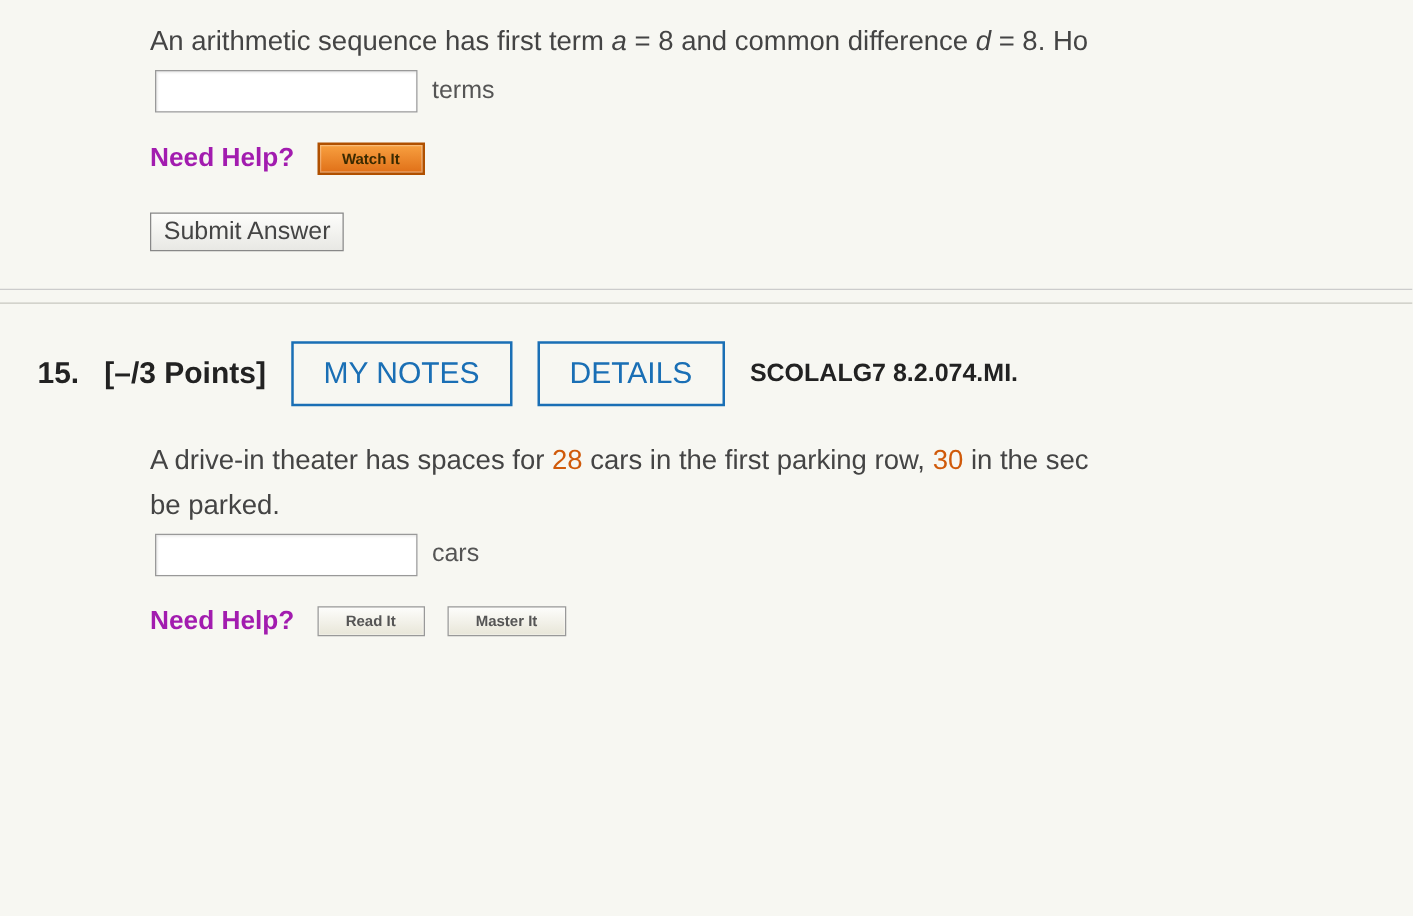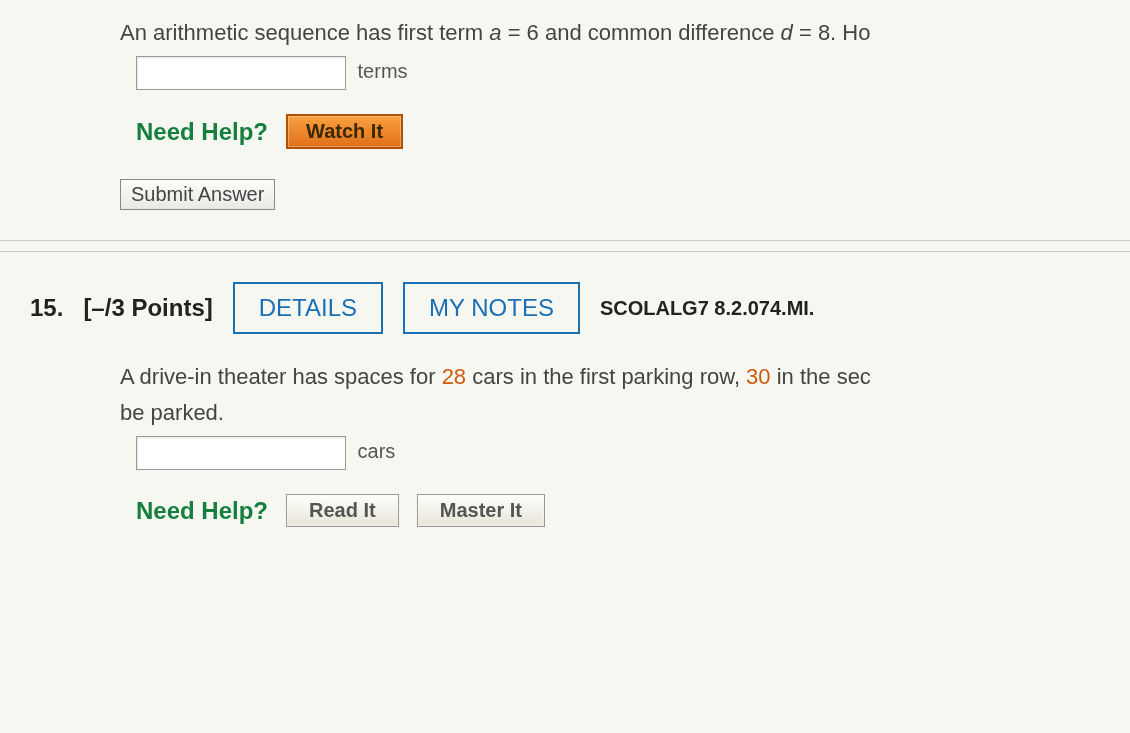--- a/index.html
+++ b/index.html
@@ -17,21 +17,21 @@
     }
     .problem-text {
       font-size: 22px;
       color: #444;
       margin-bottom: 10px;
     }
     .problem-text .italic {
       font-style: italic;
     }
     .answer-line {
-      margin: 8px 0 24px 16px;
+      margin: 8px 0 24px 4px;
       font-size: 20px;
       color: #555;
     }
     .answer-input {
       width: 200px;
       height: 28px;
       border: 1px solid #999;
       background: #fff;
       font-size: 18px;
       padding: 2px 4px;
@@ -41,29 +41,28 @@
     .answer-line .unit {
       margin-left: 6px;
     }
     .need-help-row {
       margin: 20px 0;
       display: flex;
       align-items: center;
       gap: 18px;
     }
     .need-help-label {
-      font-size: 24px;
+      font-size: 21px;
       font-weight: bold;
-      color: #15803d;
-      margin-left: 16px;
+      color: #a21caf;
     }
     .help-button {
       border: 2px solid #b05000;
       padding: 4px 18px;
-      font-size: 20px;
+      font-size: 12px;
       font-weight: bold;
       color: #3a2a00;
       cursor: pointer;
       background: linear-gradient(#f8a040, #e07018);
       box-shadow: inset 0 0 0 1px rgba(255,255,255,0.3);
     }
     .help-button.gray {
       background: linear-gradient(#fdfdfb, #e8e6d8);
       border: 1px solid #999;
       color: #555;
@@ -121,42 +120,42 @@
     }
     .q15-body .problem-text .orange {
       color: #d05a0a;
     }
   </style>
 </head>
 <body>
 
 <div class="question-block">
   <div class="problem-text">
-    <span>An arithmetic sequence has first term </span><span class="italic">a</span><span> = 6 and common difference </span><span class="italic">d</span><span> = 8. Ho</span>
+    <span>An arithmetic sequence has first term </span><span class="italic">a</span><span> = 8 and common difference </span><span class="italic">d</span><span> = 8. Ho</span>
   </div>
   <div class="answer-line">
     <input type="text" class="answer-input" style="">
     <span class="unit">terms</span>
   </div>
   <div class="need-help-row">
     <span class="need-help-label">Need Help?</span>
     <button class="help-button">Watch It</button>
   </div>
   <div class="submit-row">
     <button class="submit-button">Submit Answer</button>
   </div>
 </div>
 
 <div class="divider"></div>
 
 <div class="question-header">
   <span class="q-number">15.</span>
   <span class="q-points">[–/3 Points]</span>
+  <button class="outline-button">MY NOTES</button>
   <button class="outline-button">DETAILS</button>
-  <button class="outline-button">MY NOTES</button>
   <span class="source-ref">SCOLALG7 8.2.074.MI.</span>
 </div>
 
 <div class="q15-body">
   <div class="problem-text">
     <span>A drive-in theater has spaces for </span><span class="orange">28</span><span> cars in the first parking row, </span><span class="orange">30</span><span> in the sec</span>
   </div>
   <div class="problem-text">be parked.</div>
   <div class="answer-line">
     <input type="text" class="answer-input" style="">

